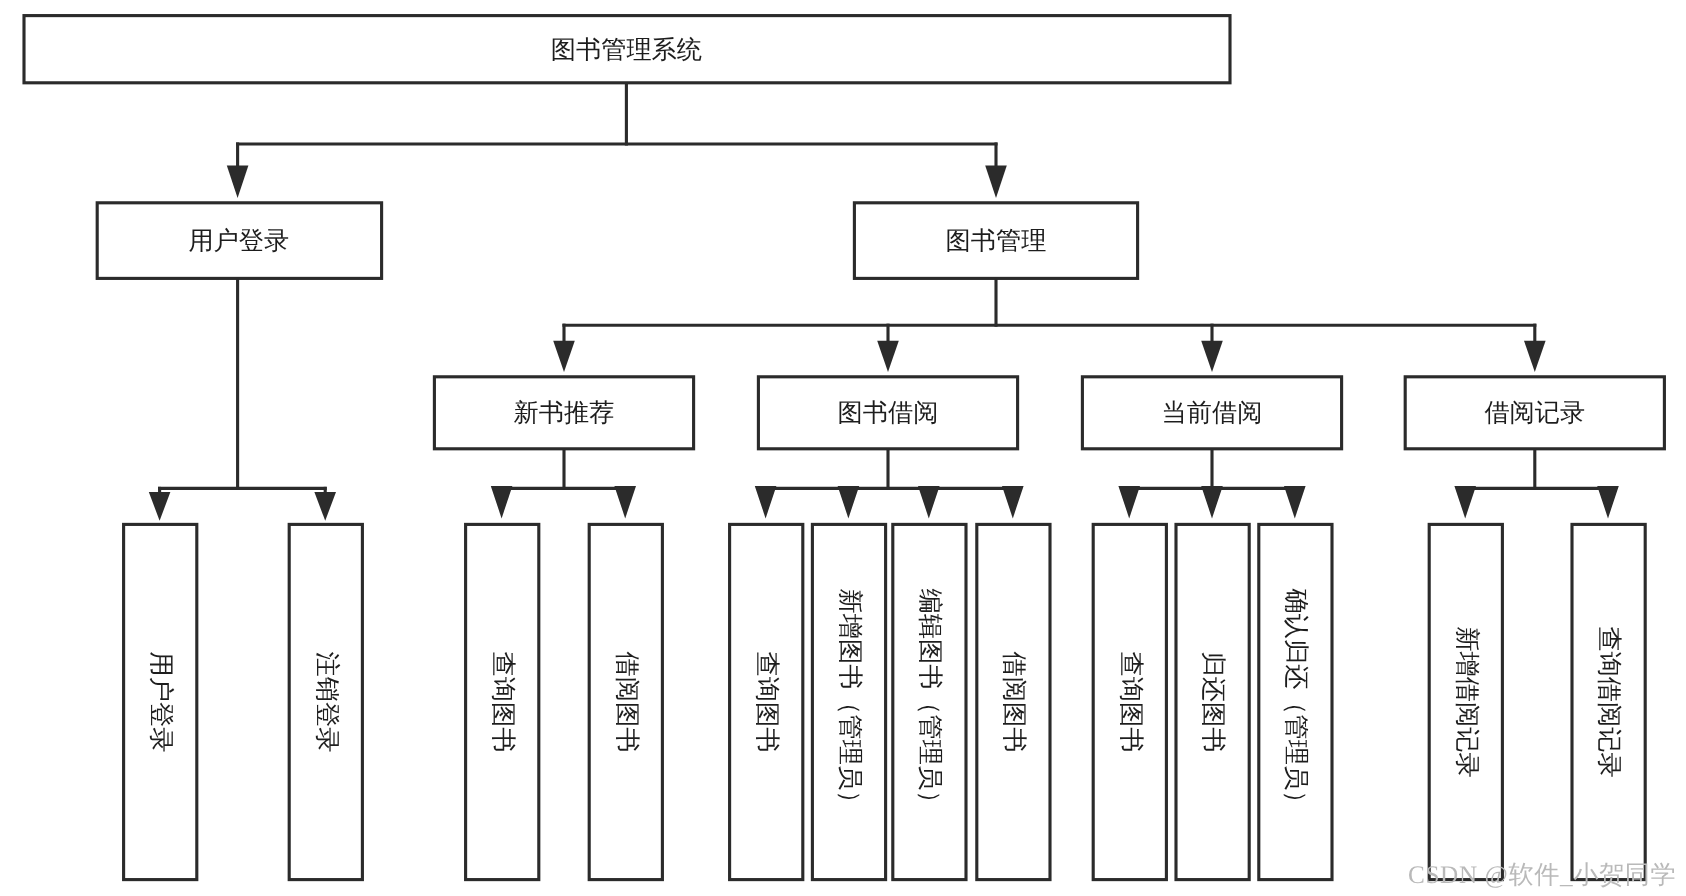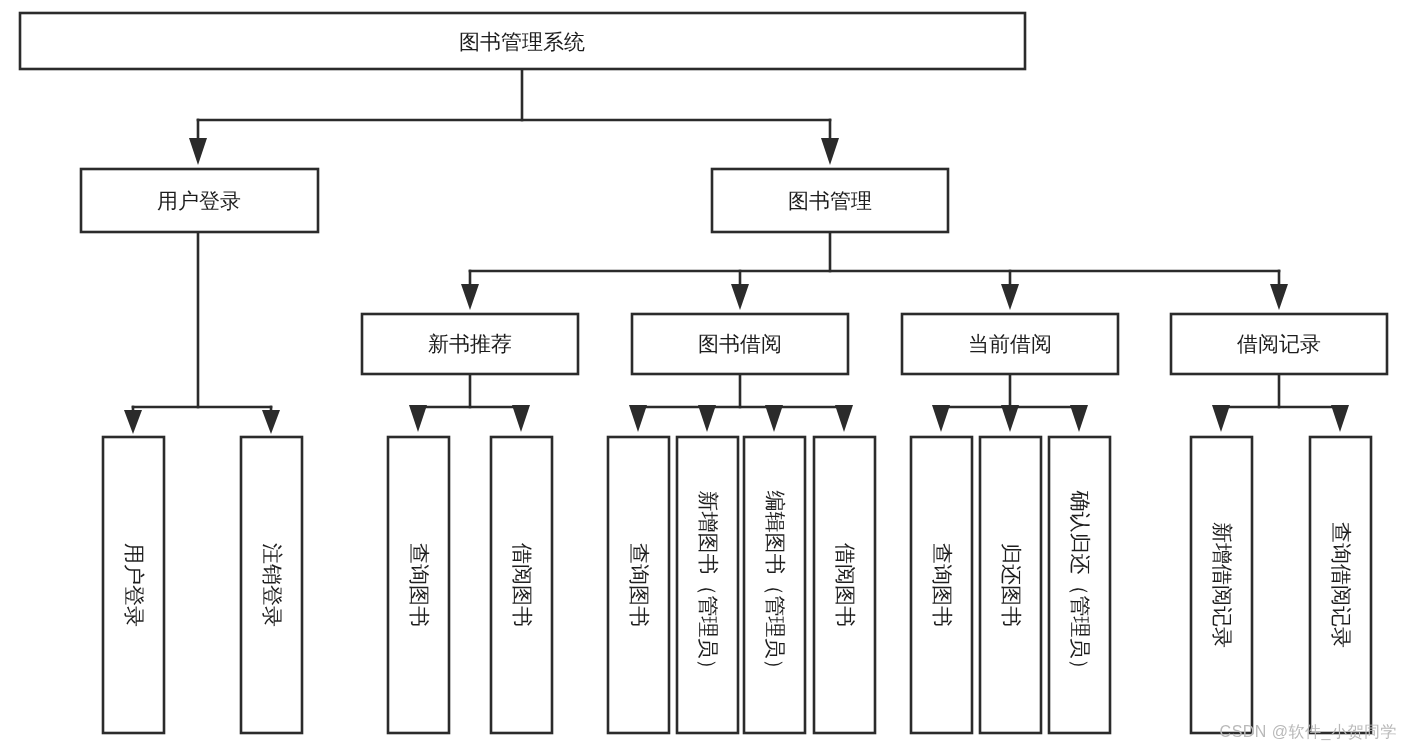--- a/index.html
+++ b/index.html
@@ -50,22 +50,22 @@
   .label-h {
     font-size: 21px;
   }
   .label-v {
     font-size: 21px;
   }
   .watermark {
     position: absolute;
     right: 8px;
     bottom: 4px;
-    font-family: Liberation Sans, sans-serif;
-    font-size: 16px;
+    font-family: Liberation Serif, serif;
+    font-size: 21px;
     color: #b9b9b9;
     letter-spacing: 0.5px;
     white-space: nowrap;
     user-select: none;
   }
 </style>
 </head>
 <body>
 
 <div id="diagram-root">

